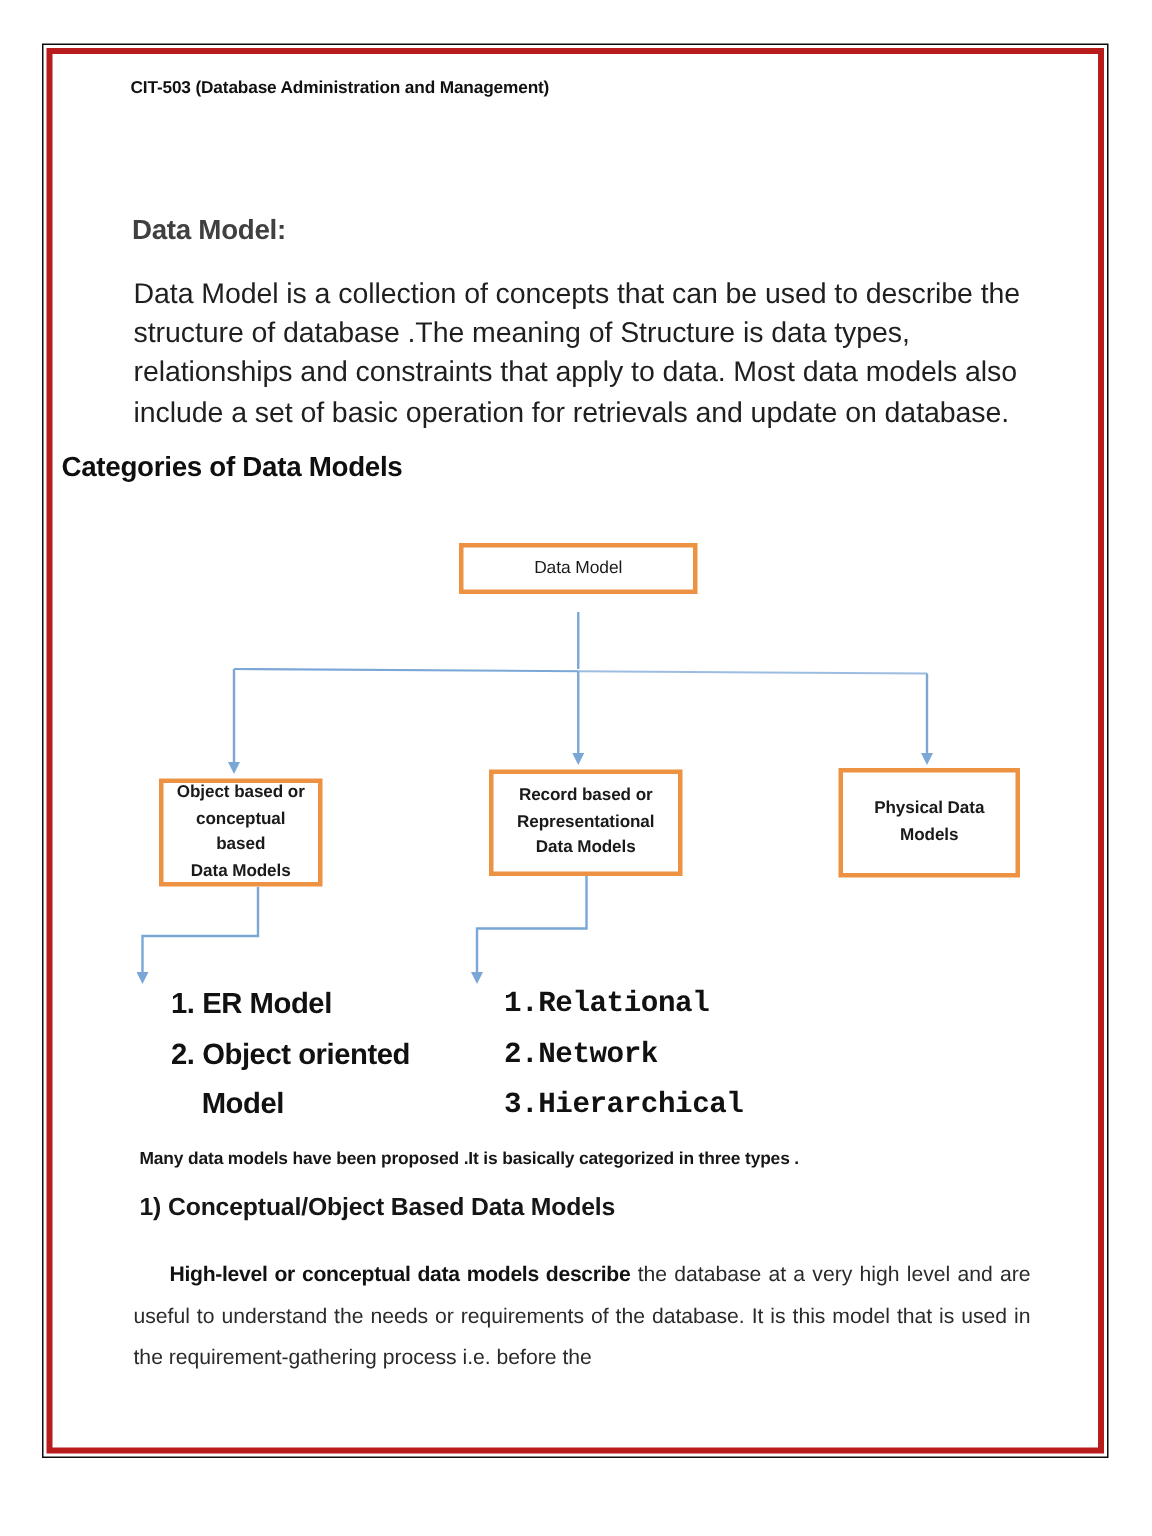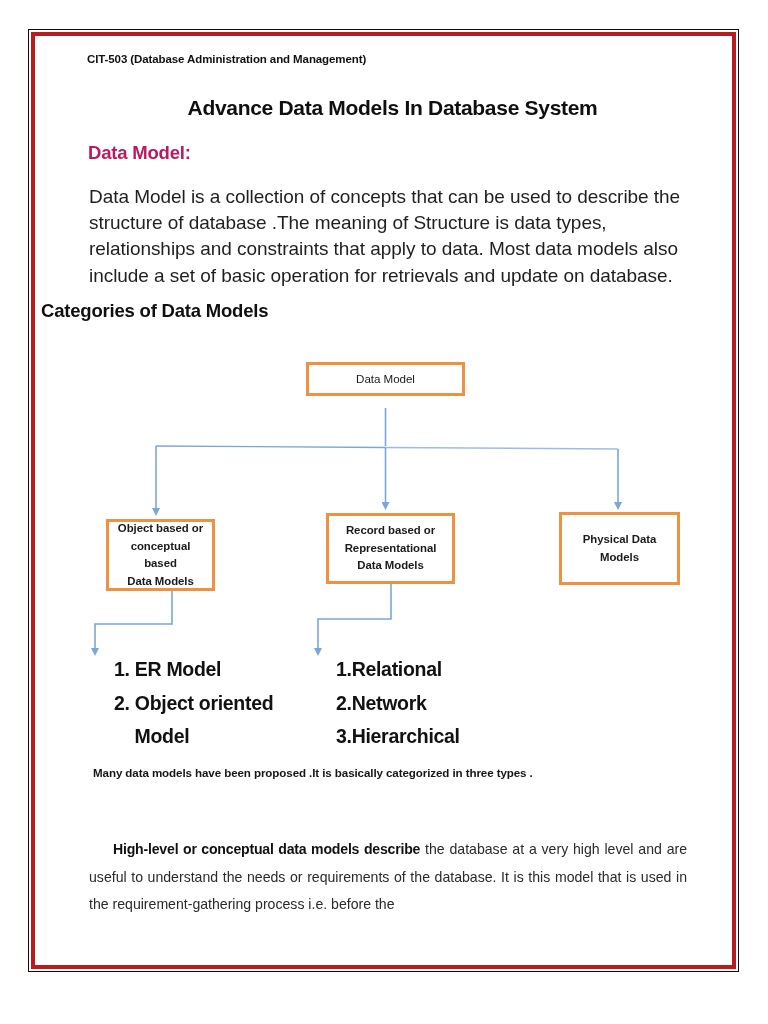--- a/index.html
+++ b/index.html
@@ -56,21 +56,21 @@
     letter-spacing: -0.3px;
     color: #0f0f0f;
     padding-left: 18px;
   }
   .h2 {
     position: absolute;
     left: 53px;
     font-size: 18.5px;
     font-weight: bold;
     letter-spacing: -0.2px;
-    color: #be185d;
+    color: #404040;
   }
   #h-data-model { top: 106px; }
 
   .para {
     position: absolute;
     left: 54px;
     width: 596px;
     font-size: 19px;
     line-height: 26.2px;
     color: #1f1f1f;
@@ -134,21 +134,21 @@
   .outcome-list {
     position: absolute;
     font-size: 19.5px;
     font-weight: bold;
     line-height: 33.5px;
     color: #111111;
     letter-spacing: -0.3px;
     white-space: pre;
   }
   #list-left  { left:  79px; top: 617px; }
-  #list-right { left: 301px; top: 617px; }
+  #list-right { left: 301px; top: 617px; font-family: Liberation Mono, monospace; }
 
   .note-line {
     position: absolute;
     left: 58px;
     top: 730px;
     font-size: 11.6px;
     font-weight: bold;
     letter-spacing: -0.1px;
     color: #161616;
     white-space: nowrap;
@@ -173,21 +173,20 @@
   }
 </style>
 </head>
 <body>
 
 <div id="page">
 <div id="page-inner">
 
   <div class="course-code">CIT-503 (Database Administration and Management)</div>
 
-  <div class="doc-title">Advance Data Models In Database System</div>
 
   <div class="h2" id="h-data-model">Data Model:</div>
 
   <div class="para" id="para-1">Data Model is a collection of concepts that can be used to describe the structure of database .The meaning of Structure is data types, relationships and constraints that apply to data. Most data models also include a set of basic operation for retrievals and update on database.</div>
 
   <div class="section-title" id="diagram-title">Categories of Data Models</div>
 
   <svg id="diagram" viewBox="0 0 705 937" width="705" height="937" xmlns="http://www.w3.org/2000/svg">
     <defs>
       <marker id="arrow" viewBox="0 0 10 10" refX="5" refY="5" markerWidth="5" markerHeight="5" orient="auto-start-reverse">
@@ -237,19 +236,20 @@
   <div class="outcome-list" id="list-left">1. ER Model
 2. Object oriented
     Model</div>
 
   <div class="outcome-list" id="list-right">1.Relational
 2.Network
 3.Hierarchical</div>
 
   <div class="note-line">Many data models have been proposed .It is basically categorized in three types .</div>
 
+  <div class="h2 note-line" id="h-conceptual" style="font-size:16.5px;">1) Conceptual/Object Based Data Models</div>
 
   <div id="para-2">
     <span class="lead">High-level or conceptual data models describe</span><span> the database at a very high level and are useful to understand the needs or requirements of the database. It is this model that is used in the requirement-gathering process i.e. before the</span>
   </div>
 
 </div>
 </div>
 
 </body></html>

